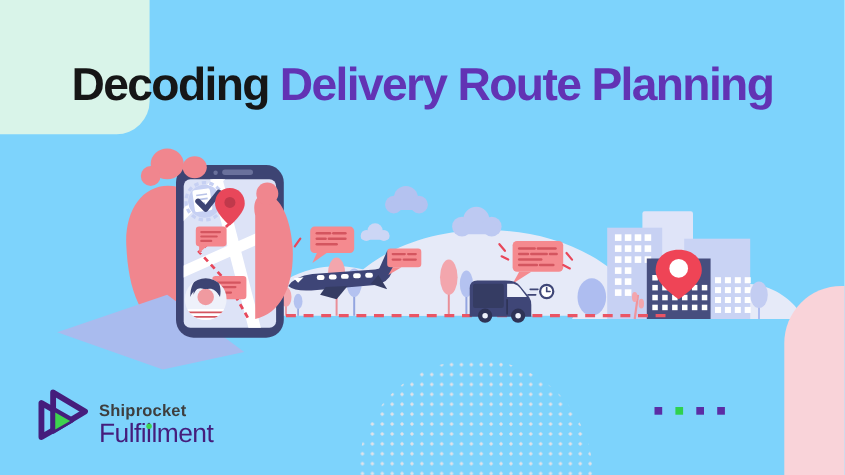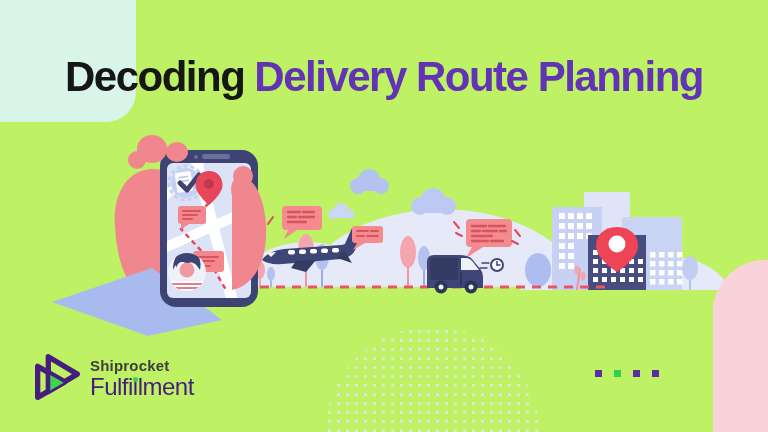--- a/index.html
+++ b/index.html
@@ -1,17 +1,17 @@
 <!DOCTYPE html>
 <html><head>
 <meta charset="utf-8">
 <style>
   html,body{margin:0;padding:0;background:#fff;}
   .banner{
-    position:relative;width:768px;height:432px;background:#bef264;
+    position:relative;width:768px;height:432px;background:#7dd3fc;
     overflow:hidden;font-family:"Liberation Sans",sans-serif;
   }
   .mint-block{
     position:absolute;left:0;top:0;width:136px;height:122px;
     background:#d9f4e9;border-bottom-right-radius:30px;
   }
   .title{
     position:absolute;left:0;right:0;top:54px;margin:0;
     text-align:center;font-size:42px;letter-spacing:-1.5px;line-height:1.1;
     white-space:nowrap;
@@ -24,21 +24,21 @@
     border-radius:107px 107px 0 0;
     background-image:radial-gradient(circle,#e2e2e8 1.3px,transparent 1.6px);
     background-size:9px 9px;
   }
   .pink-corner{
     position:absolute;left:713px;top:260px;width:55px;height:172px;
     background:#f9d3d9;border-top-left-radius:52px;
   }
   .accent-squares{position:absolute;left:595px;top:370px;display:flex;gap:12px;}
   .accent-squares span{width:7px;height:7px;display:block;}
-  .logo{position:absolute;left:28px;top:349px;display:flex;align-items:center;gap:4px;}
+  .logo{position:absolute;left:28px;top:349px;display:flex;align-items:flex-end;gap:4px;}
   .logo-text{display:flex;flex-direction:column;line-height:1;}
   .logo-brand{font-size:15px;font-weight:700;color:#3e3e3e;letter-spacing:0.2px;}
   .logo-product{position:relative;font-size:24px;font-weight:400;color:#451d7c;letter-spacing:-0.5px;margin-top:2px;}
   .logo-product .i-dot{
     position:absolute;left:43px;top:2px;width:5px;height:5px;border-radius:50%;
     background:#3ed24e;
   }
 </style>
 </head>
 <body>

